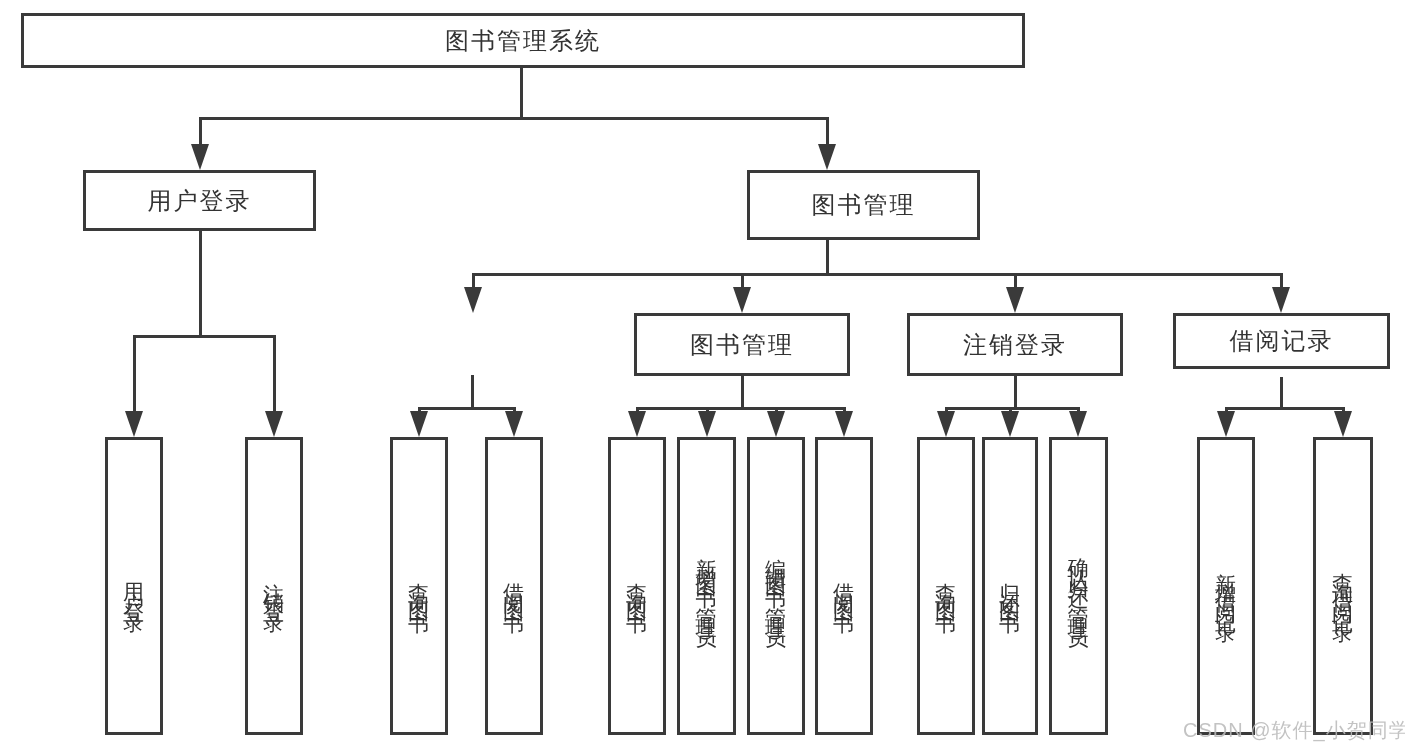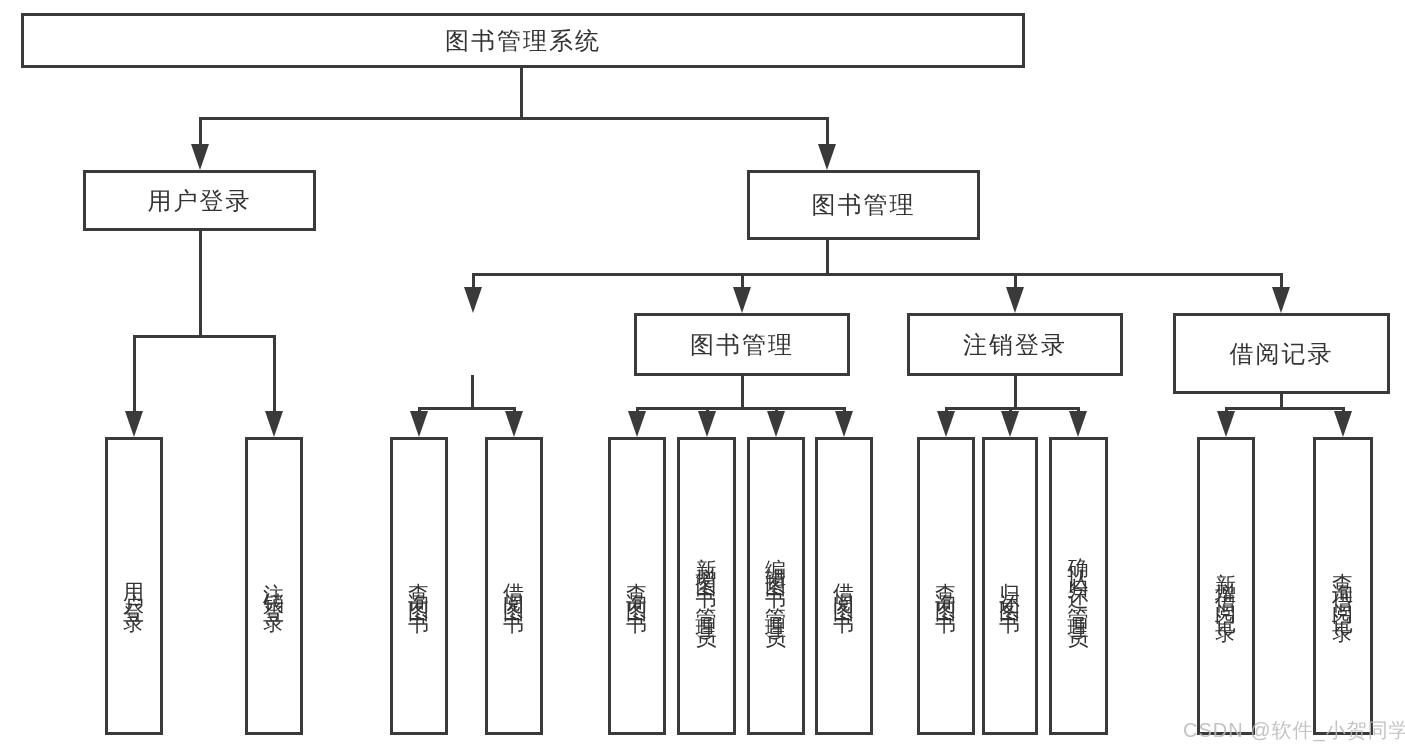--- a/index.html
+++ b/index.html
@@ -103,21 +103,21 @@
   <div class="box" style="left:747px;top:170px;width:233px;height:70px;align-items:center;">
     <span class="hlabel">图书管理</span>
   </div>
 
   <div class="box" style="left:634px;top:313px;width:216px;height:63px;">
     <span class="hlabel">图书管理</span>
   </div>
   <div class="box" style="left:907px;top:313px;width:216px;height:63px;">
     <span class="hlabel">注销登录</span>
   </div>
-  <div class="box" style="left:1173px;top:313px;width:217px;height:81px;justify-content:center;">
+  <div class="box" style="left:1173px;top:313px;width:217px;height:56px;justify-content:center;">
     <span class="hlabel">借阅记录</span>
   </div>
 
   <div class="box vbox" style="left:105px;top:437px;width:58px;height:298px;">
     <span>用户登录</span>
   </div>
   <div class="box vbox" style="left:245px;top:437px;width:58px;height:298px;">
     <span>注销登录</span>
   </div>
 

